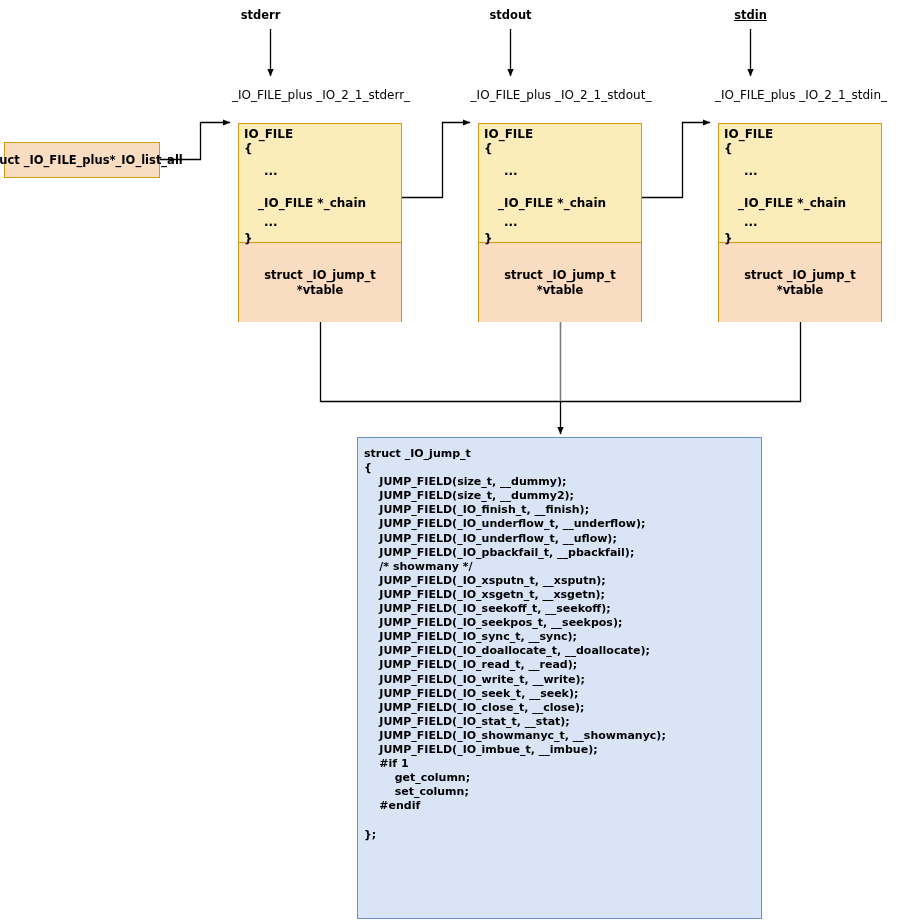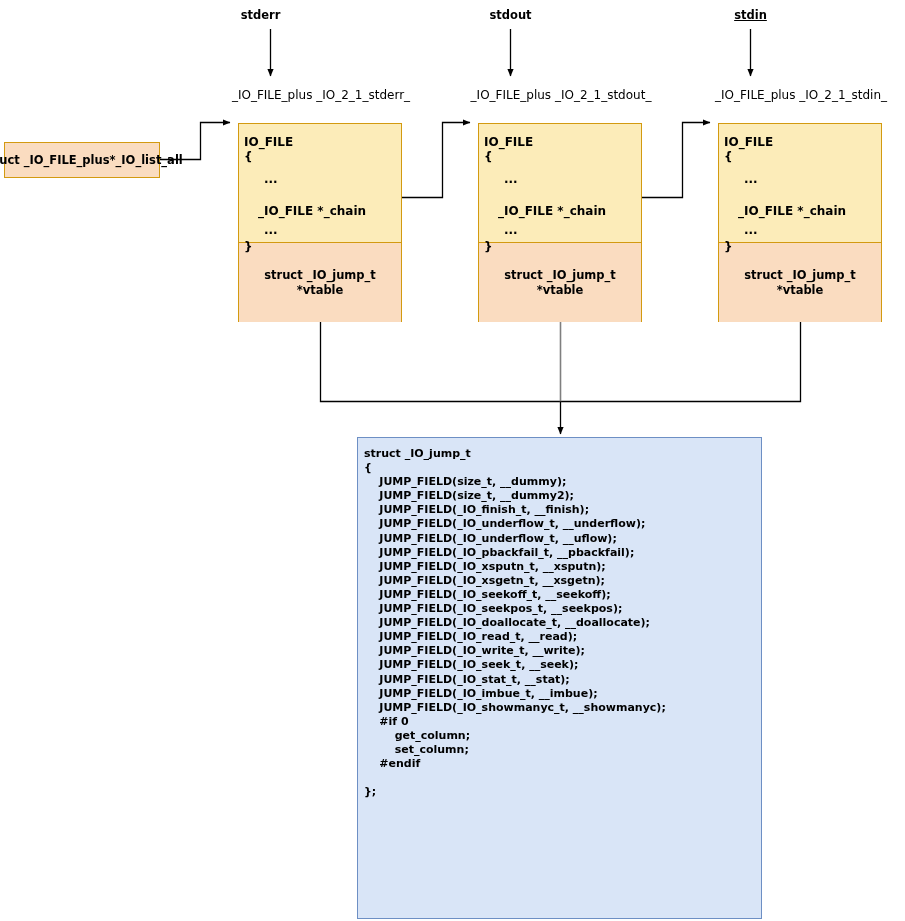--- a/index.html
+++ b/index.html
@@ -51,21 +51,21 @@
   .fileplus {
     position: absolute;
     box-sizing: border-box;
     border: 1.4px solid #d39a10;
     background: #fdeeba;
   }
   .fileplus .top {
     box-sizing: border-box;
     height: 118px;
     background: #fcecb9;
-    padding: 10px 0 0 5px;
+    padding: 2px 0 0 5px;
     position: relative;
   }
   .fileplus .bottom {
     box-sizing: border-box;
     height: 80px;
     background: #fadcc0;
     border-top: 1.4px solid #d39a10;
     display: flex;
     flex-direction: column;
     align-items: center;
@@ -214,32 +214,35 @@
   <div class="jumpbox" style="left:357px; top:437px; width:405px; height:482px;">
     <div id="jump-lines">
         <span class="jl">struct _IO_jump_t</span>
         <span class="jl">{</span>
         <span class="jl">    JUMP_FIELD(size_t, __dummy);</span>
         <span class="jl">    JUMP_FIELD(size_t, __dummy2);</span>
         <span class="jl">    JUMP_FIELD(_IO_finish_t, __finish);</span>
         <span class="jl">    JUMP_FIELD(_IO_underflow_t, __underflow);</span>
         <span class="jl">    JUMP_FIELD(_IO_underflow_t, __uflow);</span>
         <span class="jl">    JUMP_FIELD(_IO_pbackfail_t, __pbackfail);</span>
+        <span class="jl">    /* showmany */</span>
         <span class="jl">    JUMP_FIELD(_IO_xsputn_t, __xsputn);</span>
         <span class="jl">    JUMP_FIELD(_IO_xsgetn_t, __xsgetn);</span>
         <span class="jl">    JUMP_FIELD(_IO_seekoff_t, __seekoff);</span>
         <span class="jl">    JUMP_FIELD(_IO_seekpos_t, __seekpos);</span>
+        <span class="jl">    JUMP_FIELD(_IO_sync_t, __sync);</span>
         <span class="jl">    JUMP_FIELD(_IO_doallocate_t, __doallocate);</span>
         <span class="jl">    JUMP_FIELD(_IO_read_t, __read);</span>
         <span class="jl">    JUMP_FIELD(_IO_write_t, __write);</span>
         <span class="jl">    JUMP_FIELD(_IO_seek_t, __seek);</span>
+        <span class="jl">    JUMP_FIELD(_IO_close_t, __close);</span>
         <span class="jl">    JUMP_FIELD(_IO_stat_t, __stat);</span>
+        <span class="jl">    JUMP_FIELD(_IO_showmanyc_t, __showmanyc);</span>
         <span class="jl">    JUMP_FIELD(_IO_imbue_t, __imbue);</span>
-        <span class="jl">    JUMP_FIELD(_IO_showmanyc_t, __showmanyc);</span>
-        <span class="jl">    #if 0</span>
+        <span class="jl">    #if 1</span>
         <span class="jl">        get_column;</span>
         <span class="jl">        set_column;</span>
         <span class="jl">    #endif</span>
         <span class="jl">&nbsp;</span>
         <span class="jl">};</span>
       </div>
   </div>
 
 </div>
 

